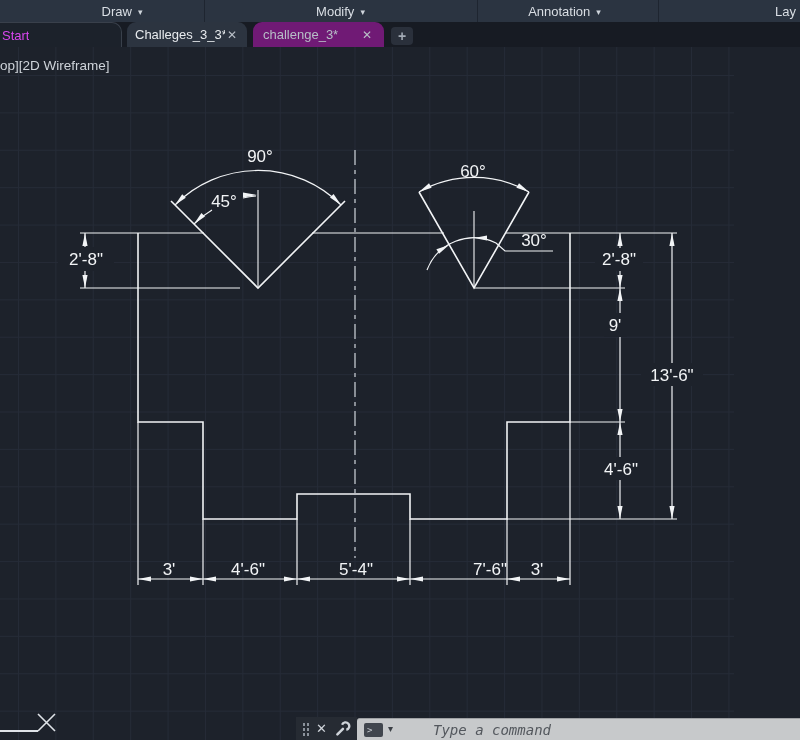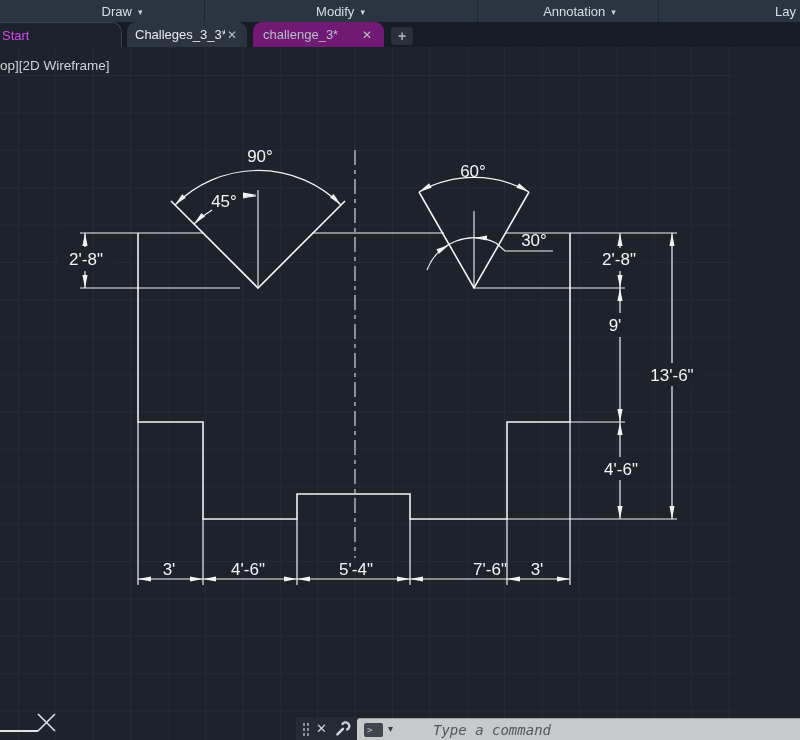--- a/index.html
+++ b/index.html
@@ -109,21 +109,21 @@
   <div class="ribbon-panel" style="left:0;width:204px;margin-left:20px;">
     <span>Draw</span>
     <span class="caret">▾</span>
   </div>
   <div class="ribbon-divider" style="left:204px;"></div>
   <div class="ribbon-panel" style="left:204px;width:273px;">
     <span>Modify</span>
     <span class="caret">▾</span>
   </div>
   <div class="ribbon-divider" style="left:477px;"></div>
-  <div class="ribbon-panel" style="left:481px;width:181px;padding-left:16px;">
+  <div class="ribbon-panel" style="left:466px;width:181px;padding-left:16px;">
     <span>Annotation</span>
     <span class="caret">▾</span>
   </div>
   <div class="ribbon-divider" style="left:658px;"></div>
   <div class="ribbon-panel" style="left:775px;width:25px;justify-content:flex-start;overflow:hidden;">
     <span>Lay</span>
   </div>
 </div>
 
 <div class="tabbar">

